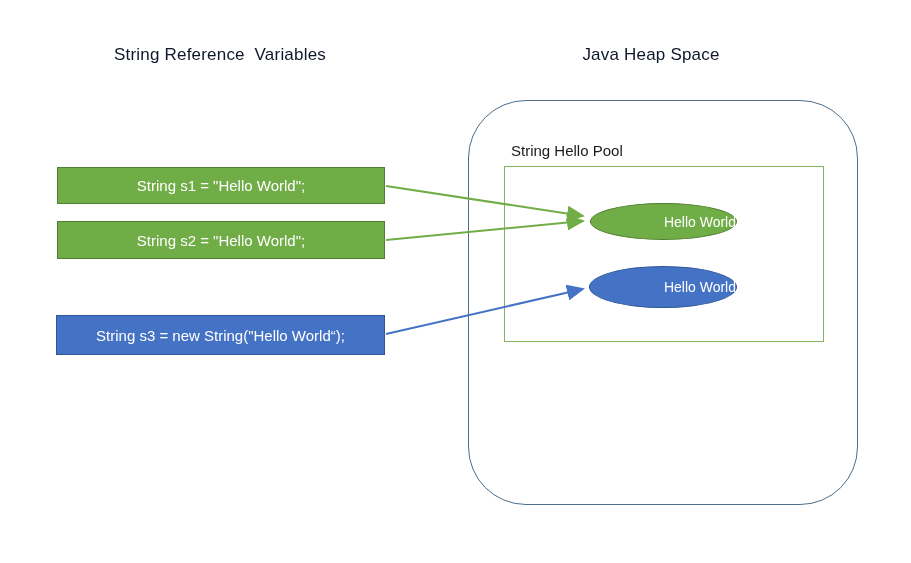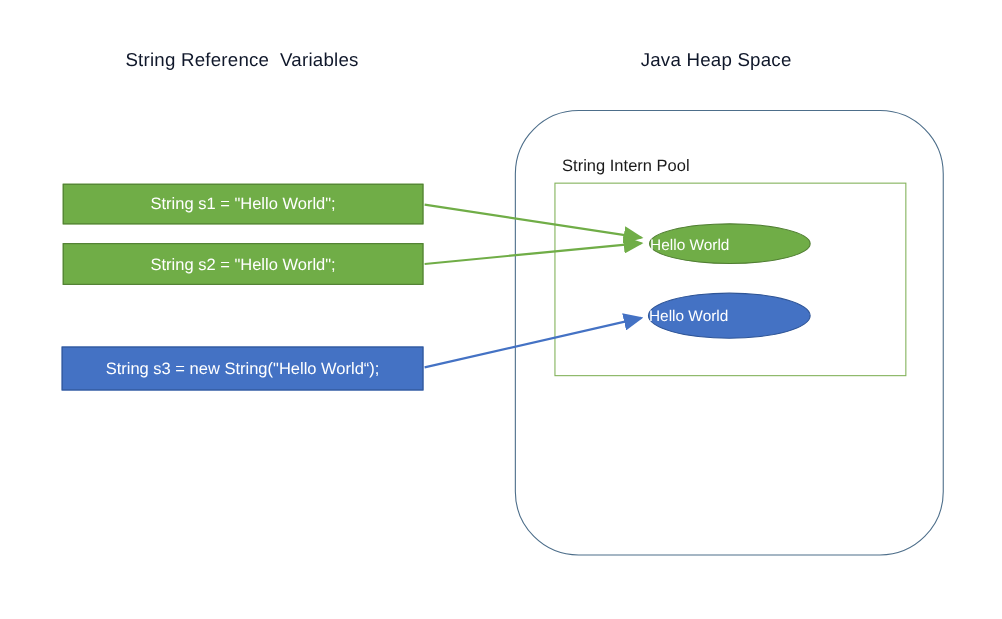--- a/index.html
+++ b/index.html
@@ -67,21 +67,21 @@
     border: 1px solid #2F5597;
   }
   .ref-s1 { left: 57px; top: 167px; height: 37px; }
   .ref-s2 { left: 57px; top: 221px; height: 38px; }
   .ref-s3 { left: 56px; top: 315px; height: 40px; width: 329px; }
 
   .heap-ellipse {
     position: absolute;
     display: flex;
     align-items: center;
-    justify-content: flex-start;
+    justify-content: flex-end;
     color: #ffffff;
     font-size: 14px;
     border-radius: 50%;
     box-sizing: border-box;
   }
   .ellipse-green {
     left: 590px; top: 203px;
     width: 147px; height: 37px;
     background: #70AD47;
     border: 1px solid #507E32;
@@ -104,21 +104,21 @@
 <body>
 
 <div class="canvas">
 
   <div class="title title-left">String Reference  Variables</div>
 
   <div class="title title-right">Java Heap Space</div>
 
   <div class="heap-box"></div>
 
-  <div class="pool-label">String Intern Pool</div>
+  <div class="pool-label">String Hello Pool</div>
 
   <div class="pool-box"></div>
 
   <div class="ref-box ref-green ref-s1">
     <span>String s1 = "Hello World";</span>
   </div>
 
   <div class="ref-box ref-green ref-s2">
     <span>String s2 = "Hello World";</span>
   </div>

